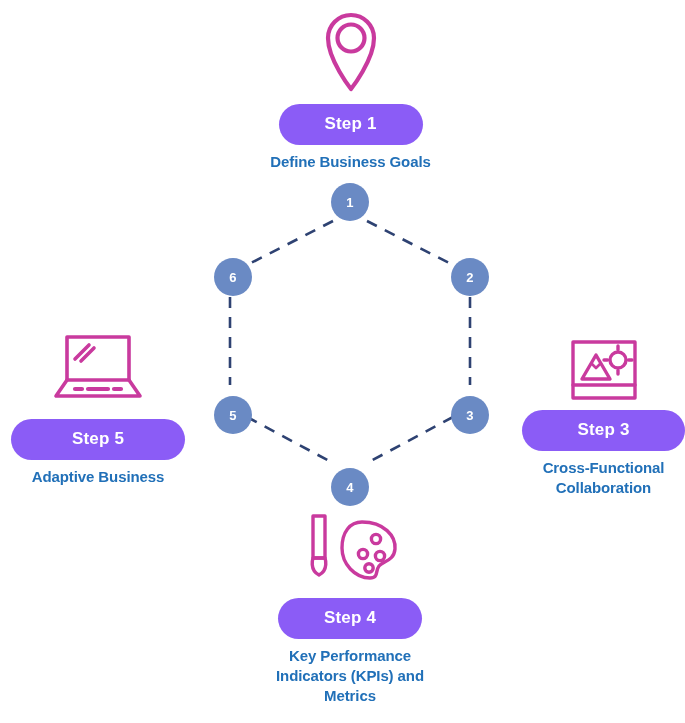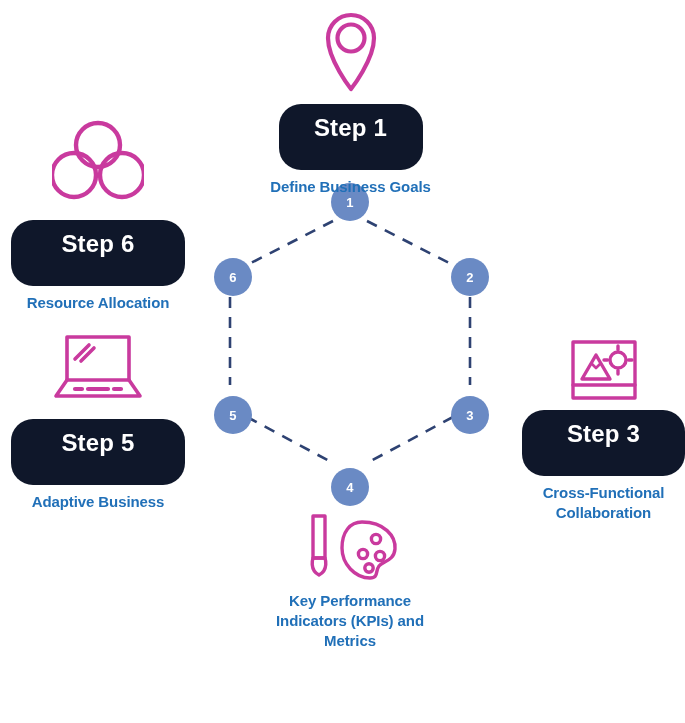--- a/index.html
+++ b/index.html
@@ -58,28 +58,28 @@
     position: absolute;
     display: flex;
     flex-direction: column;
     align-items: center;
   }
   .step-icon {
     display: block;
     line-height: 0;
   }
   .step-pill {
-    background: #0f172a;
+    background: #8b5cf6;
     color: #ffffff;
     border-radius: 22px;
-    font-size: 24px;
+    font-size: 17px;
     font-weight: 700;
     letter-spacing: 0.2px;
     text-align: center;
-    padding: 10px 0 28px 0;
+    padding: 10px 0 11px 0;
     box-sizing: border-box;
     white-space: nowrap;
   }
   .step-caption {
     color: #2170b8;
     font-size: 15px;
     font-weight: 700;
     text-align: center;
     line-height: 1.33;
     letter-spacing: -0.1px;
@@ -173,20 +173,21 @@
           <rect x="13" y="4" width="12" height="42"></rect>
           <path d="M13 46 C13 46 9 58 19 63 C29 58 25 46 25 46 Z"></path>
           <path d="M62 10 C84 10 96 24 95 37 C94 49 83 49 79 54 C75 59 79 66 70 66 C55 66 42 52 42 36 C42 20 50 10 62 10 Z"></path>
           <circle cx="76" cy="27" r="4.6"></circle>
           <circle cx="80" cy="44" r="4.6"></circle>
           <circle cx="63" cy="42" r="4.6"></circle>
           <circle cx="69" cy="56" r="4.2"></circle>
         </g>
       </svg>
     </span>
+    <div class="step-pill">Step 4</div>
     <div class="step-caption">Key Performance
 Indicators (KPIs) and
 Metrics</div>
   </div>
 
   <div class="step-group" id="group-5">
     <span class="step-icon">
       <svg width="100" height="68" viewBox="0 0 100 68">
         <g fill="none" stroke="#c93a9e" stroke-width="3.6" stroke-linecap="round" stroke-linejoin="round">
           <rect x="19" y="4" width="62" height="43"></rect>
@@ -196,27 +197,14 @@
           <line x1="27" y1="56" x2="34" y2="56" stroke-width="4.2"></line>
           <line x1="40" y1="56" x2="60" y2="56" stroke-width="4.2"></line>
           <line x1="66" y1="56" x2="73" y2="56" stroke-width="4.2"></line>
         </g>
       </svg>
     </span>
     <div class="step-pill">Step 5</div>
     <div class="step-caption">Adaptive Business</div>
   </div>
 
-  <div class="step-group" id="group-6">
-    <span class="step-icon">
-      <svg width="92" height="84" viewBox="0 0 92 84">
-        <g fill="none" stroke="#c93a9e" stroke-width="4.4">
-          <circle cx="46" cy="27" r="22"></circle>
-          <circle cx="22" cy="57" r="22"></circle>
-          <circle cx="70" cy="57" r="22"></circle>
-        </g>
-      </svg>
-    </span>
-    <div class="step-pill">Step 6</div>
-    <div class="step-caption">Resource Allocation</div>
-  </div>
 
 </div>
 
 </body></html>

